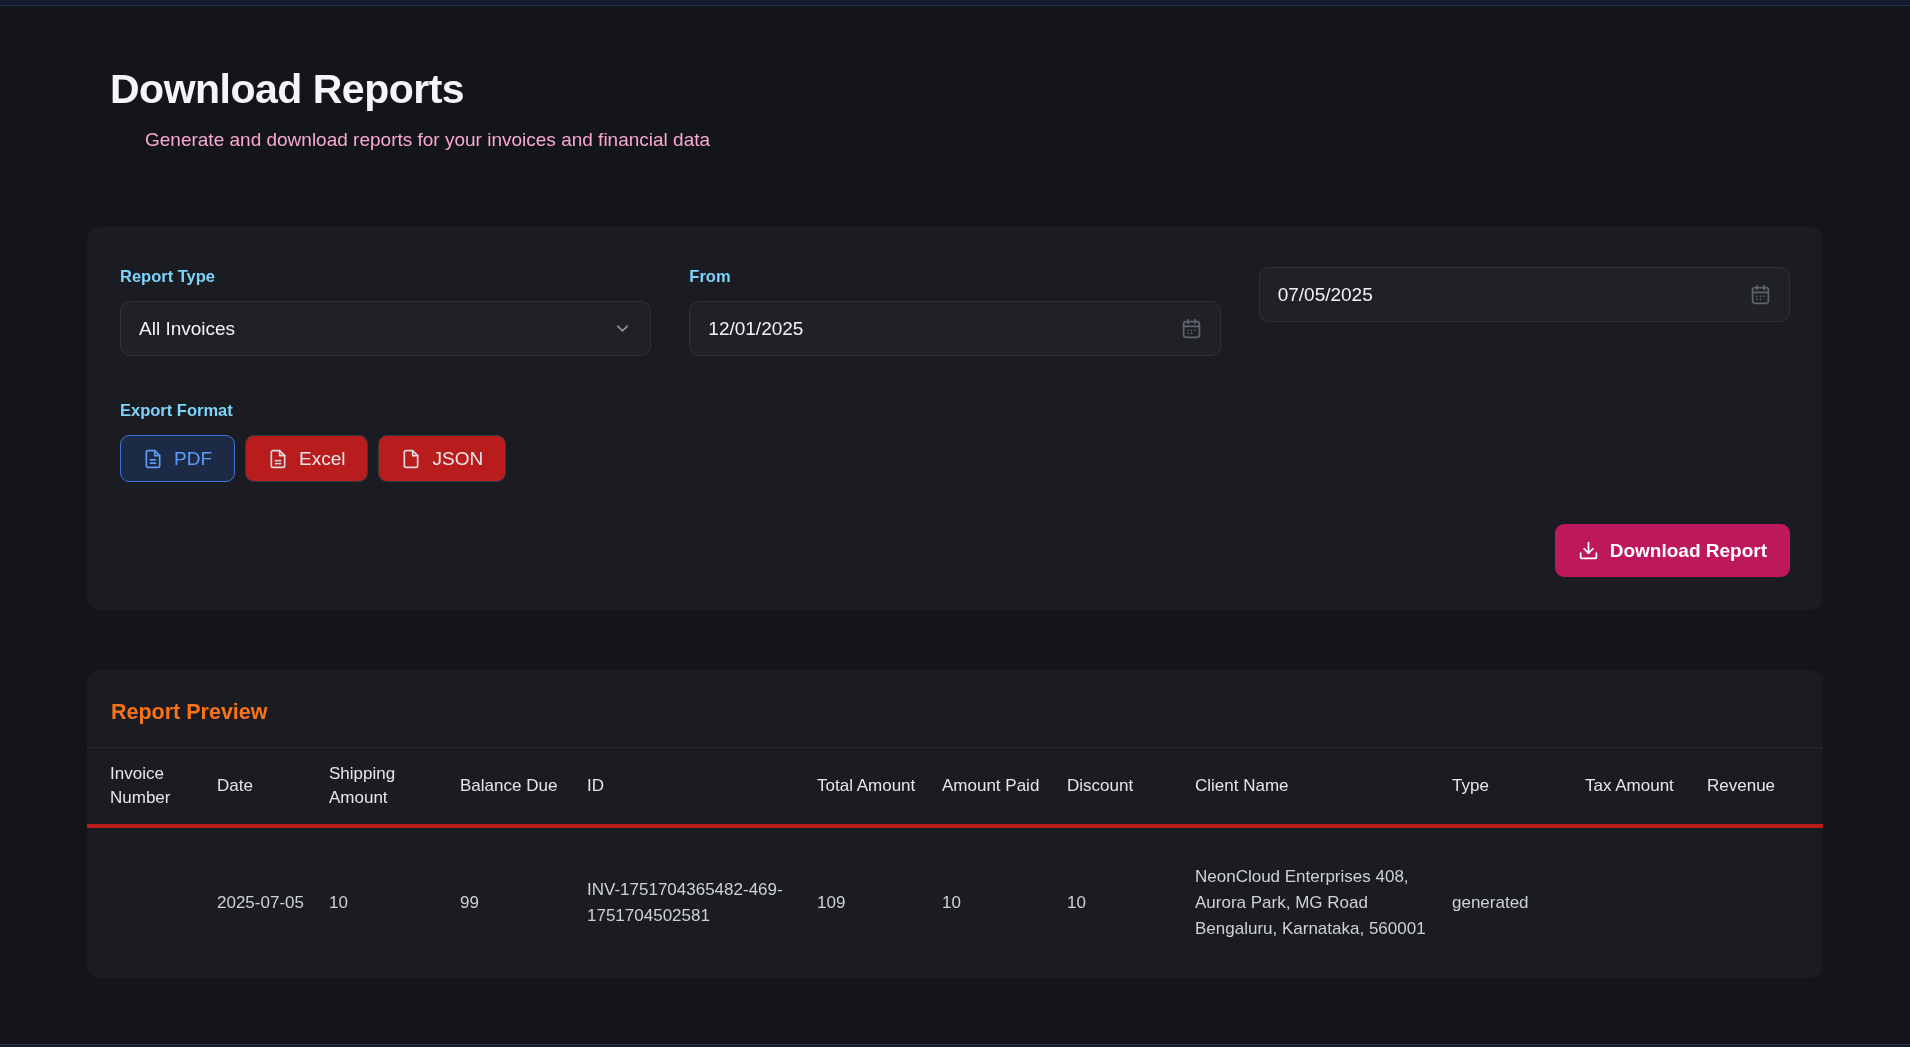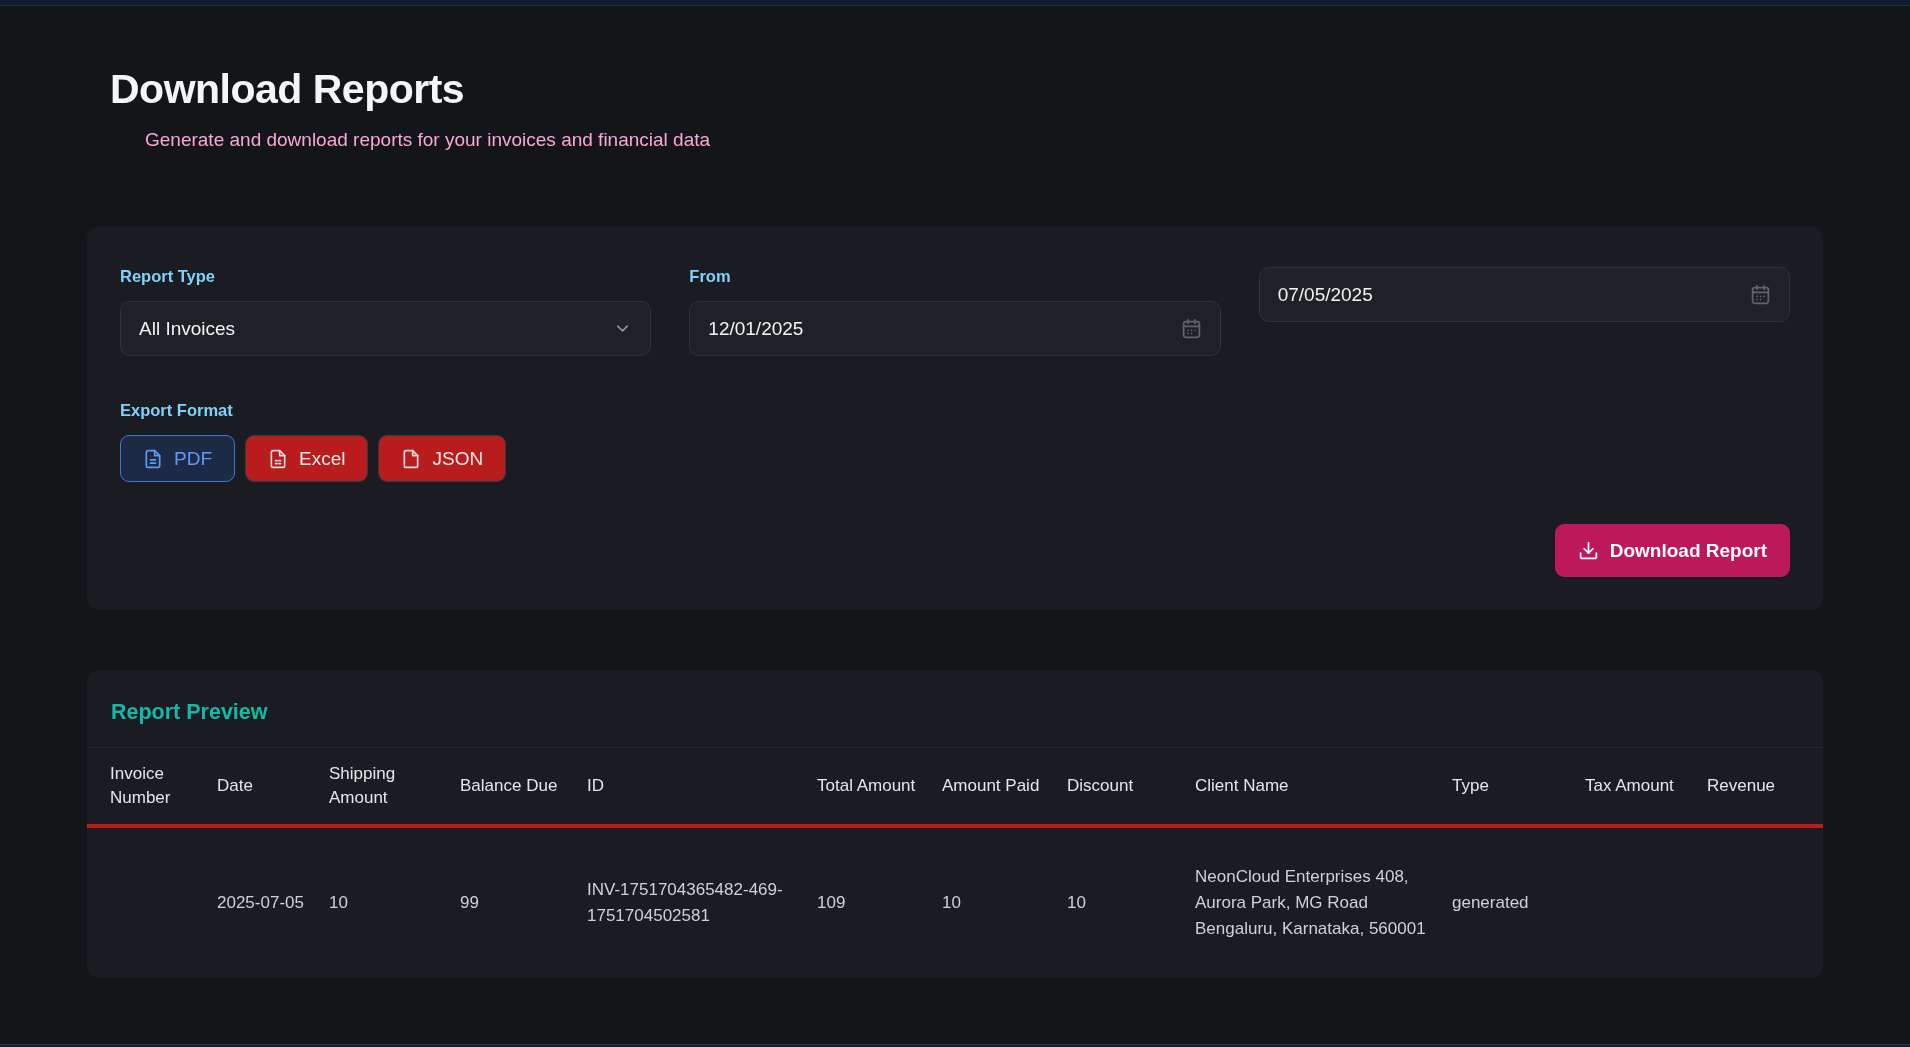--- a/index.html
+++ b/index.html
@@ -90,21 +90,21 @@
     background: #be185d;
     border: none; border-radius: 9px;
     color: #ffffff; font-size: 19px; font-weight: 600;
     font-family: inherit;
     cursor: pointer;
   }
   .download-btn .d-icon { display: flex; color: #ffffff; }
 
   .preview-card { margin-top: 60px; overflow: hidden; padding-bottom: 0; }
   .preview-head { padding: 30px 24px 22px 24px; }
-  .preview-title { font-size: 21.5px; font-weight: 700; color: #14b8a6; }
+  .preview-title { font-size: 21.5px; font-weight: 700; color: #f97316; }
 
   table.report {
     width: 100%;
     border-collapse: collapse;
     table-layout: fixed;
   }
   table.report thead tr {
     border-top: 1px solid #25282d;
     border-bottom: 4px solid #b91c1c;
   }

